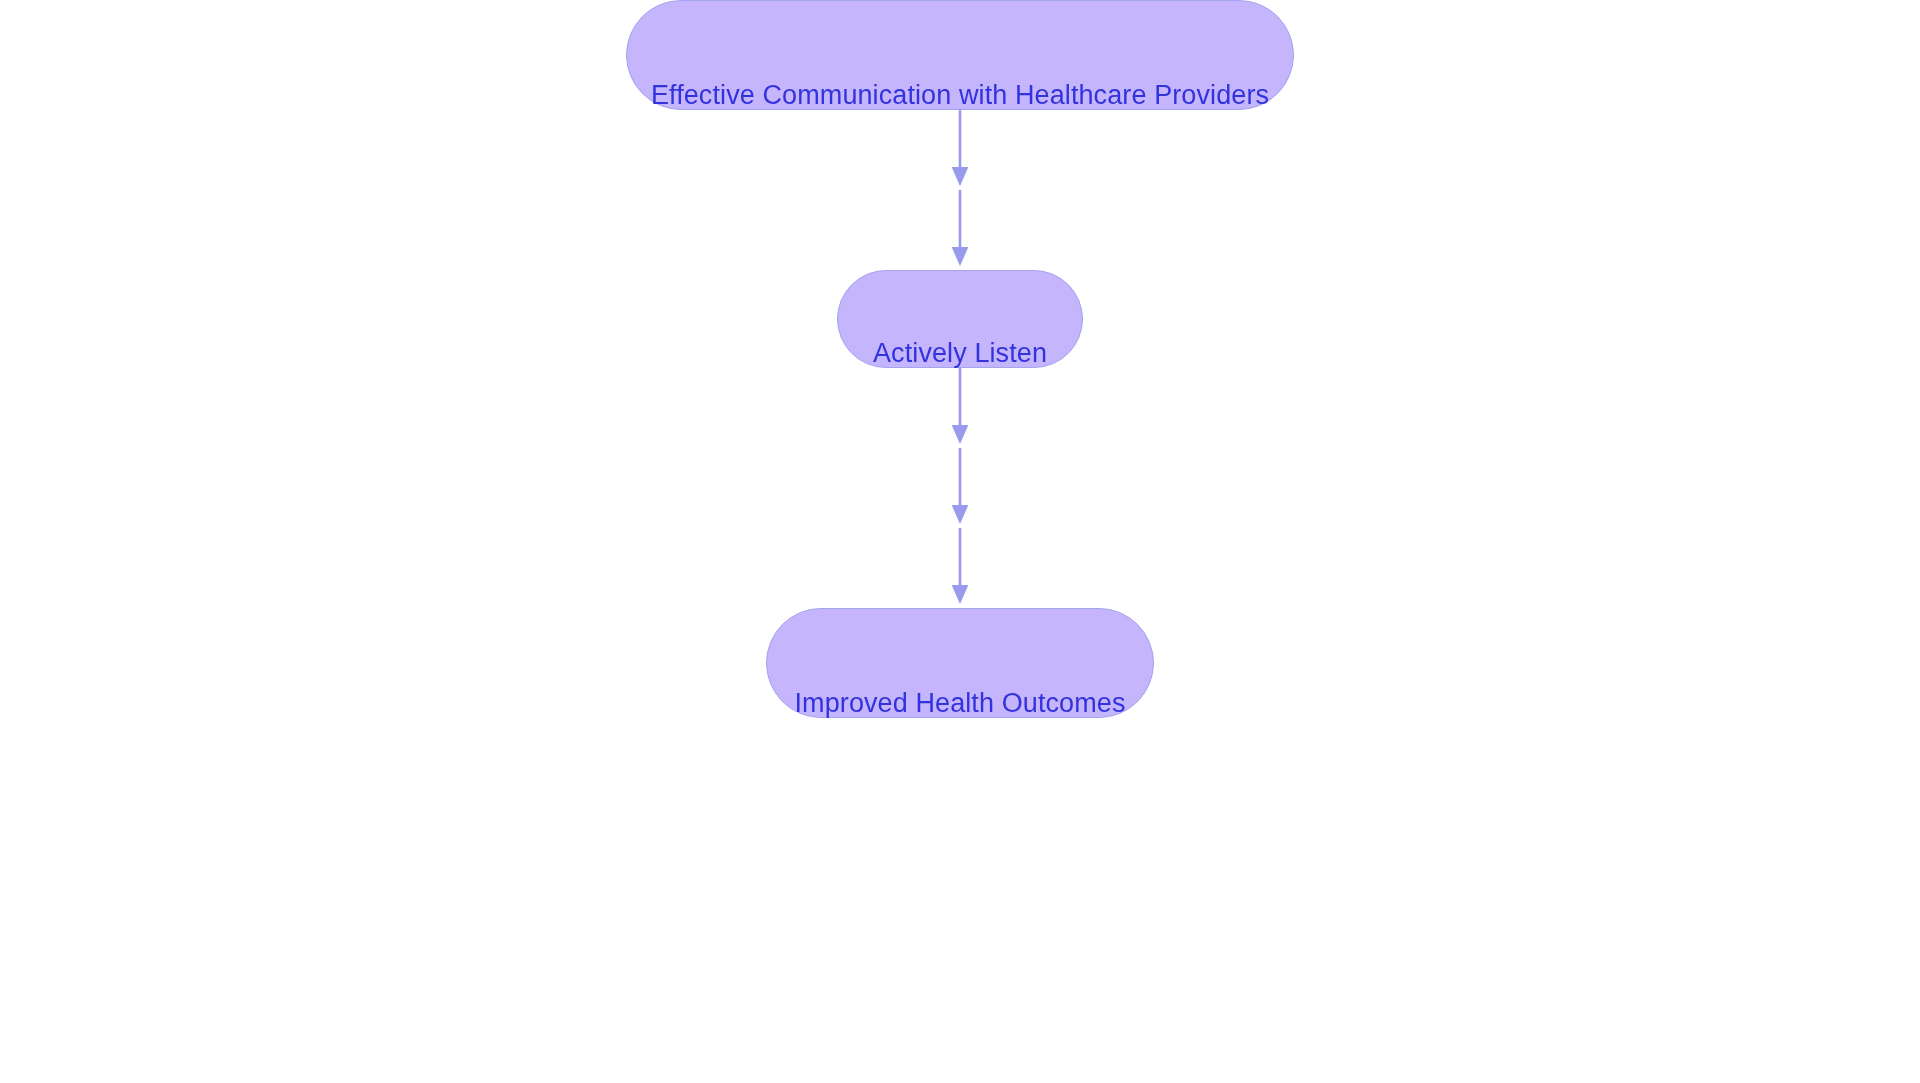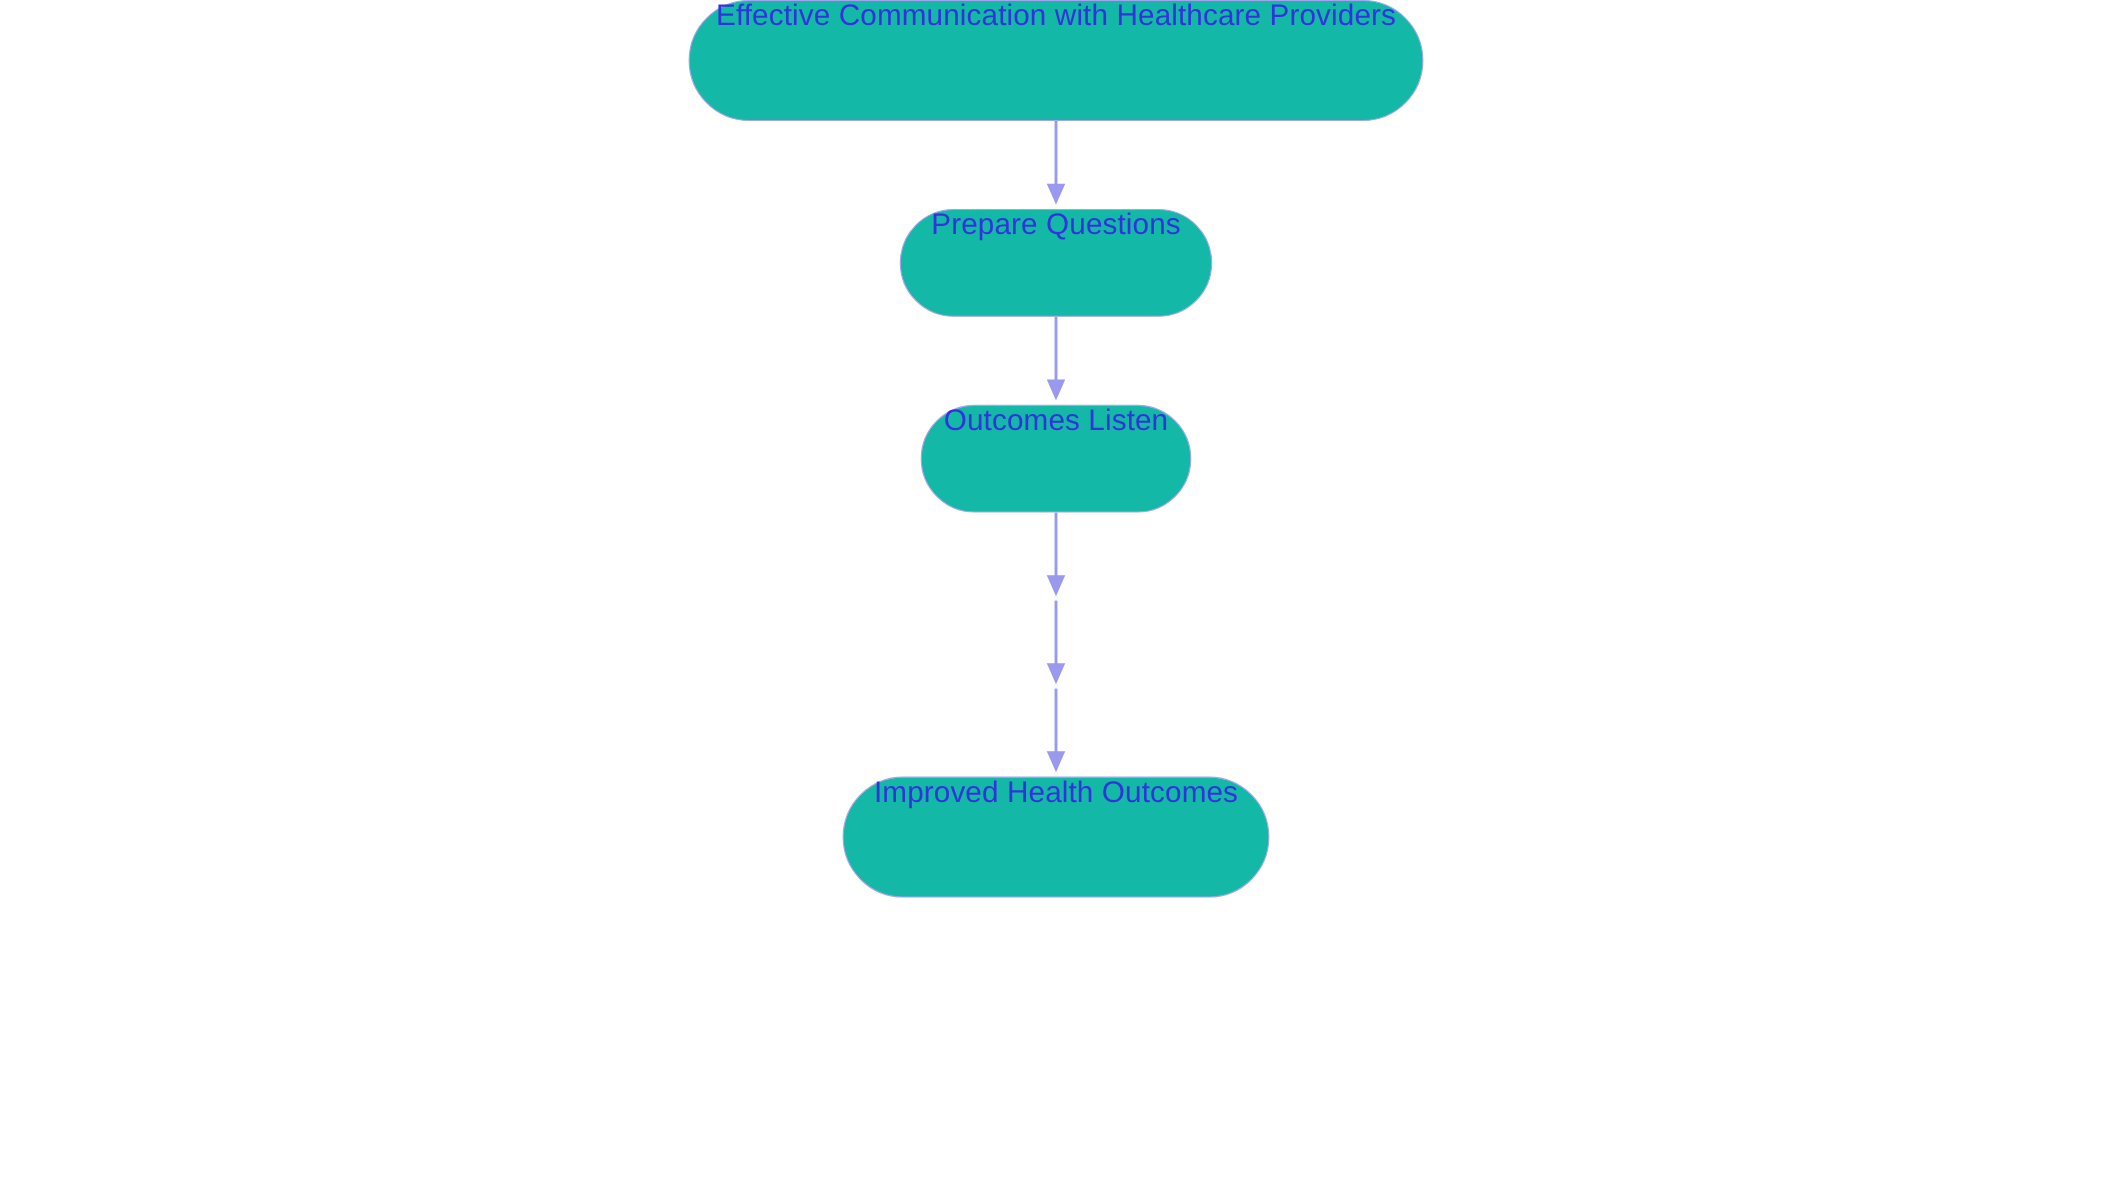--- a/index.html
+++ b/index.html
@@ -29,23 +29,23 @@
     height: 1083px;
     display: flex;
     flex-direction: column;
     align-items: center;
     justify-content: flex-start;
   }
 
   .node {
     box-sizing: border-box;
     display: flex;
-    align-items: flex-start;
+    align-items: flex-end;
     justify-content: center;
-    background: #14b8a6;
+    background: #c4b5fd;
     border: 1.6px solid #a3a3f0;
     border-radius: 999px;
     color: #3333dd;
     font-size: 27px;
     font-weight: 400;
     letter-spacing: 0.1px;
     white-space: nowrap;
     line-height: 1;
     padding: 0 46px;
     height: 104px;
@@ -92,33 +92,30 @@
       <span class="node-label">Effective Communication with Healthcare Providers</span>
     </div>
 
     <div class="connector conn-0">
       <svg width="24" height="80" viewBox="0 0 24 80">
         <line x1="12" y1="0" x2="12" y2="62" stroke="#9999ee" stroke-width="2.6"></line>
         <polygon points="12,76 3.6,57 20.4,57" fill="#9999ee"></polygon>
       </svg>
     </div>
 
-    <div class="node node-1">
-      <span class="node-label">Prepare Questions</span>
-    </div>
 
     <div class="connector conn-1">
       <svg width="24" height="80" viewBox="0 0 24 80">
         <line x1="12" y1="0" x2="12" y2="62" stroke="#9999ee" stroke-width="2.6"></line>
         <polygon points="12,76 3.6,57 20.4,57" fill="#9999ee"></polygon>
       </svg>
     </div>
 
     <div class="node node-2">
-      <span class="node-label">Outcomes Listen</span>
+      <span class="node-label">Actively Listen</span>
     </div>
 
     <div class="connector conn-2">
       <svg width="24" height="80" viewBox="0 0 24 80">
         <line x1="12" y1="0" x2="12" y2="62" stroke="#9999ee" stroke-width="2.6"></line>
         <polygon points="12,76 3.6,57 20.4,57" fill="#9999ee"></polygon>
       </svg>
     </div>
 
 

